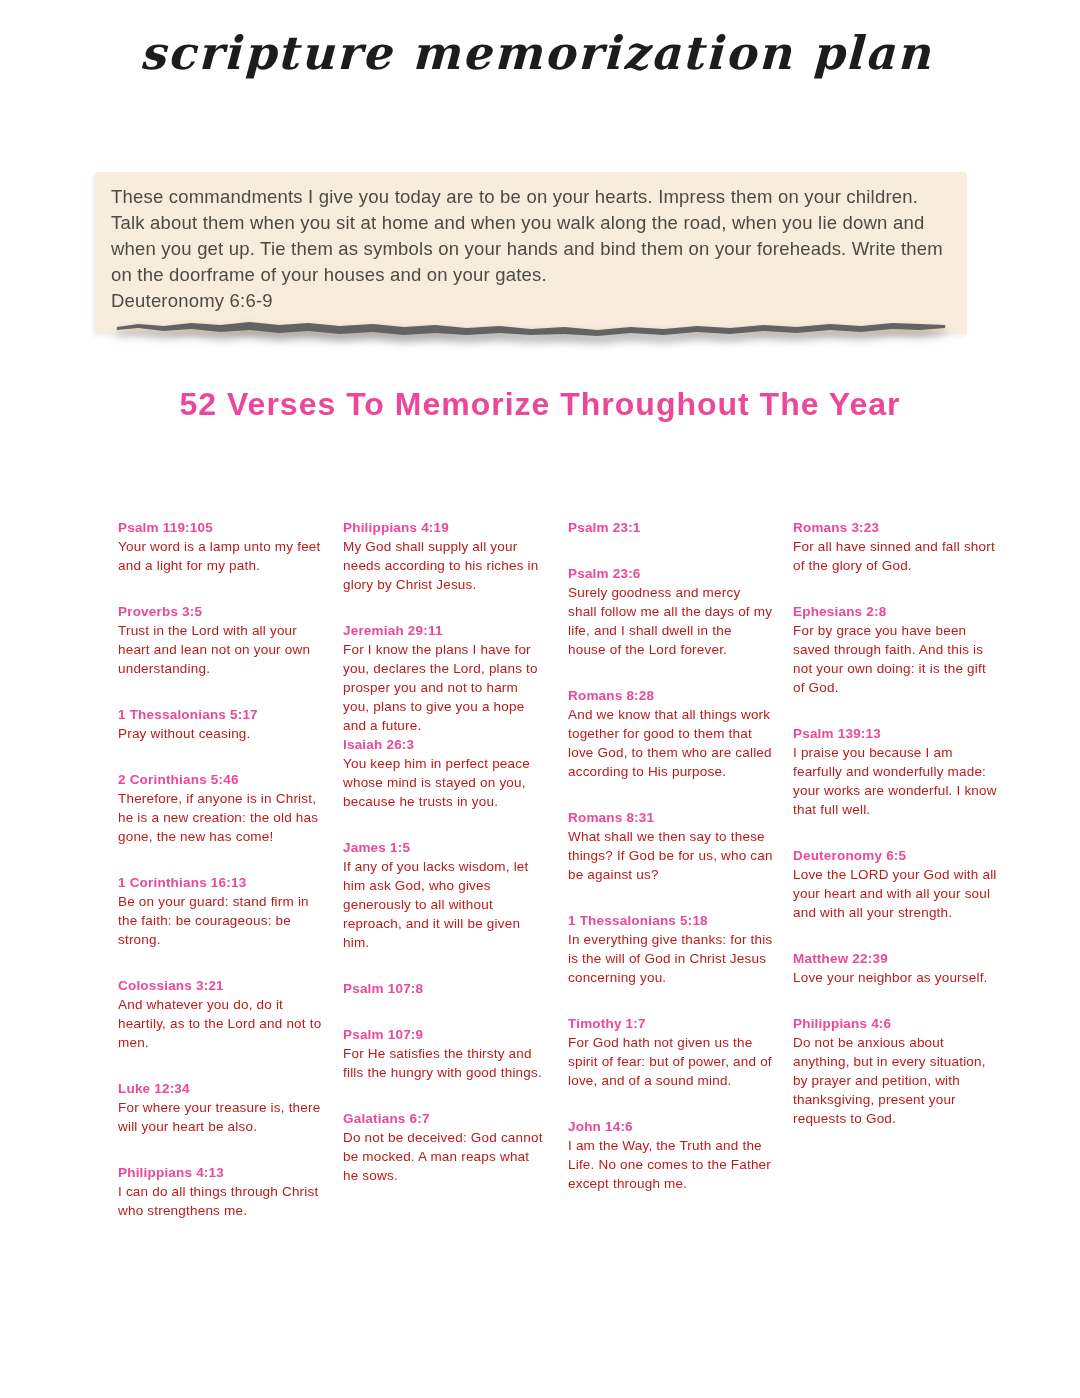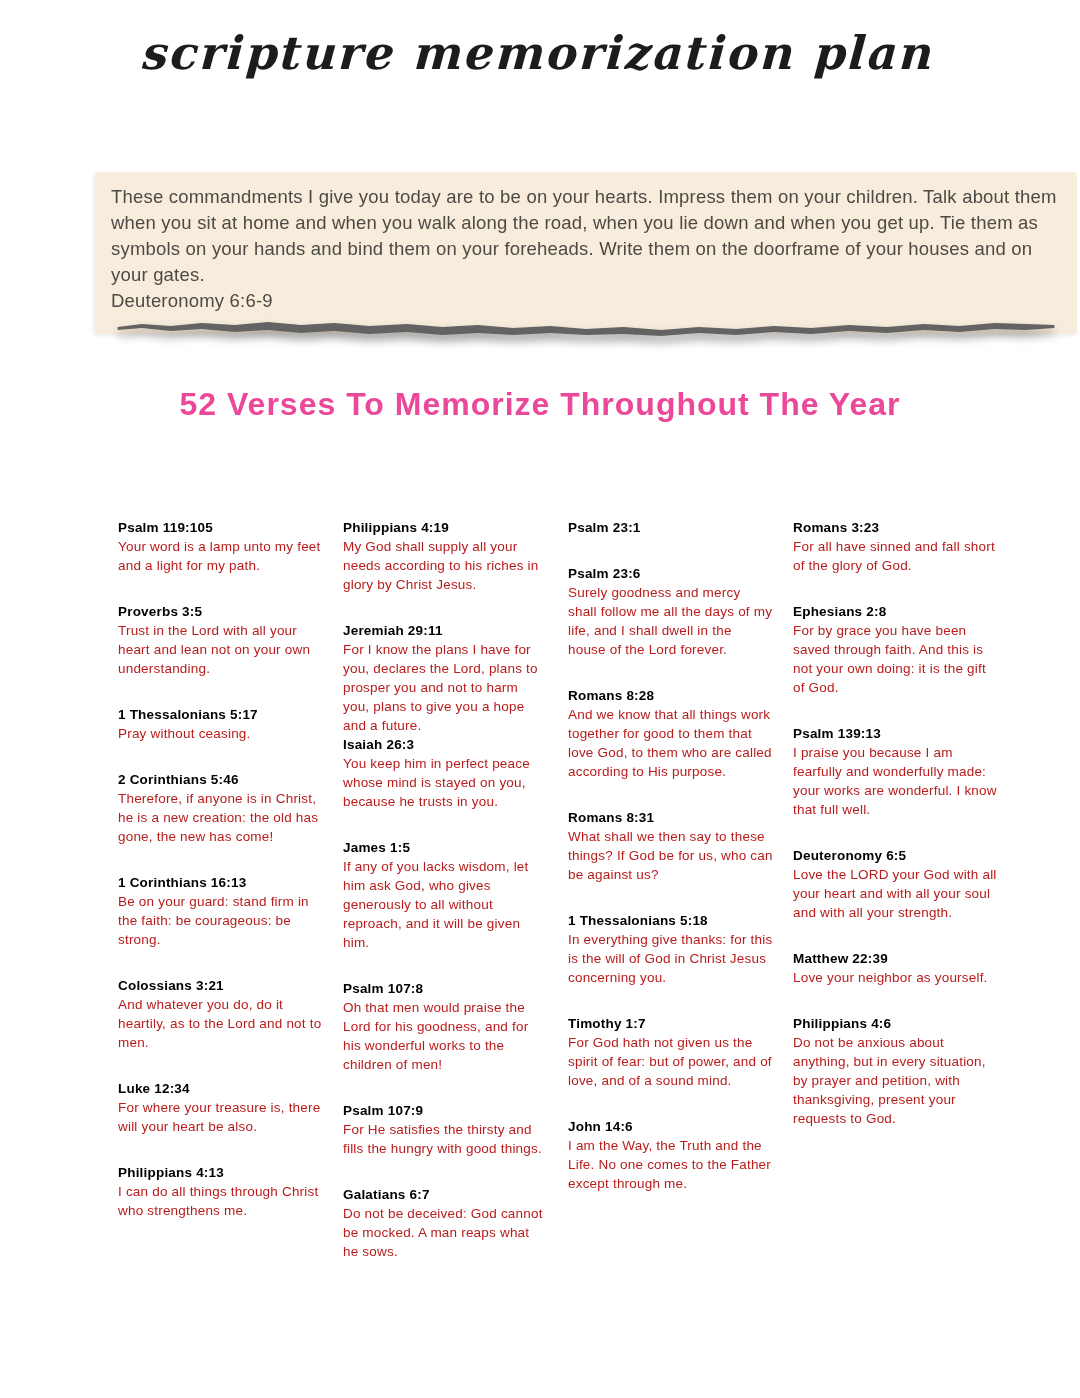--- a/index.html
+++ b/index.html
@@ -20,21 +20,21 @@
     font-weight:bold;
     font-size:46px;
     letter-spacing:2px;
     color:#1c1c1c;
     transform:skewX(-4deg);
   }
   
   .quote-wrap{
     position:absolute;
     left:95px;top:172px;
-    width:982px;
+    width:872px;
   }
   .quote-inner{
     background:#f8ecdc;
     border-radius:4px 4px 0 0;
     padding:12px 16px 20px 16px;
     box-shadow:-2px 2px 4px rgba(0,0,0,0.07);
   }
   .quote-text{
     margin:0;
     font-size:18.5px;
@@ -75,21 +75,21 @@
     display:flex;
     gap:20px;
   }
   .col{width:205px;flex:0 0 205px;}
   .verse{margin-bottom:27px;}
   .verse.tight{margin-top:-27px;}
   .verse-ref{
     font-size:13.5px;
     line-height:19px;
     font-weight:bold;
-    color:#000000;
+    color:#ec4899;
     letter-spacing:.2px;
   }
   .verse-text{
     font-size:13.5px;
     line-height:19px;
     color:#b91c1c;
     letter-spacing:.2px;
   }
 </style>
 </head>
@@ -170,21 +170,20 @@
     <div class="verse-text">You keep him in perfect peace whose mind is stayed on you, because he trusts in you.</div>
   </div>
 
   <div class="verse">
     <div class="verse-ref">James 1:5</div>
     <div class="verse-text">If any of you lacks wisdom, let him ask God, who gives generously to all without reproach, and it will be given him.</div>
   </div>
 
   <div class="verse">
     <div class="verse-ref">Psalm 107:8</div>
-    <div class="verse-text">Oh that men would praise the Lord for his goodness, and for his wonderful works to the children of men!</div>
   </div>
 
   <div class="verse">
     <div class="verse-ref">Psalm 107:9</div>
     <div class="verse-text">For He satisfies the thirsty and fills the hungry with good things.</div>
   </div>
 
   <div class="verse">
     <div class="verse-ref">Galatians 6:7</div>
     <div class="verse-text">Do not be deceived: God cannot be mocked. A man reaps what he sows.</div>

